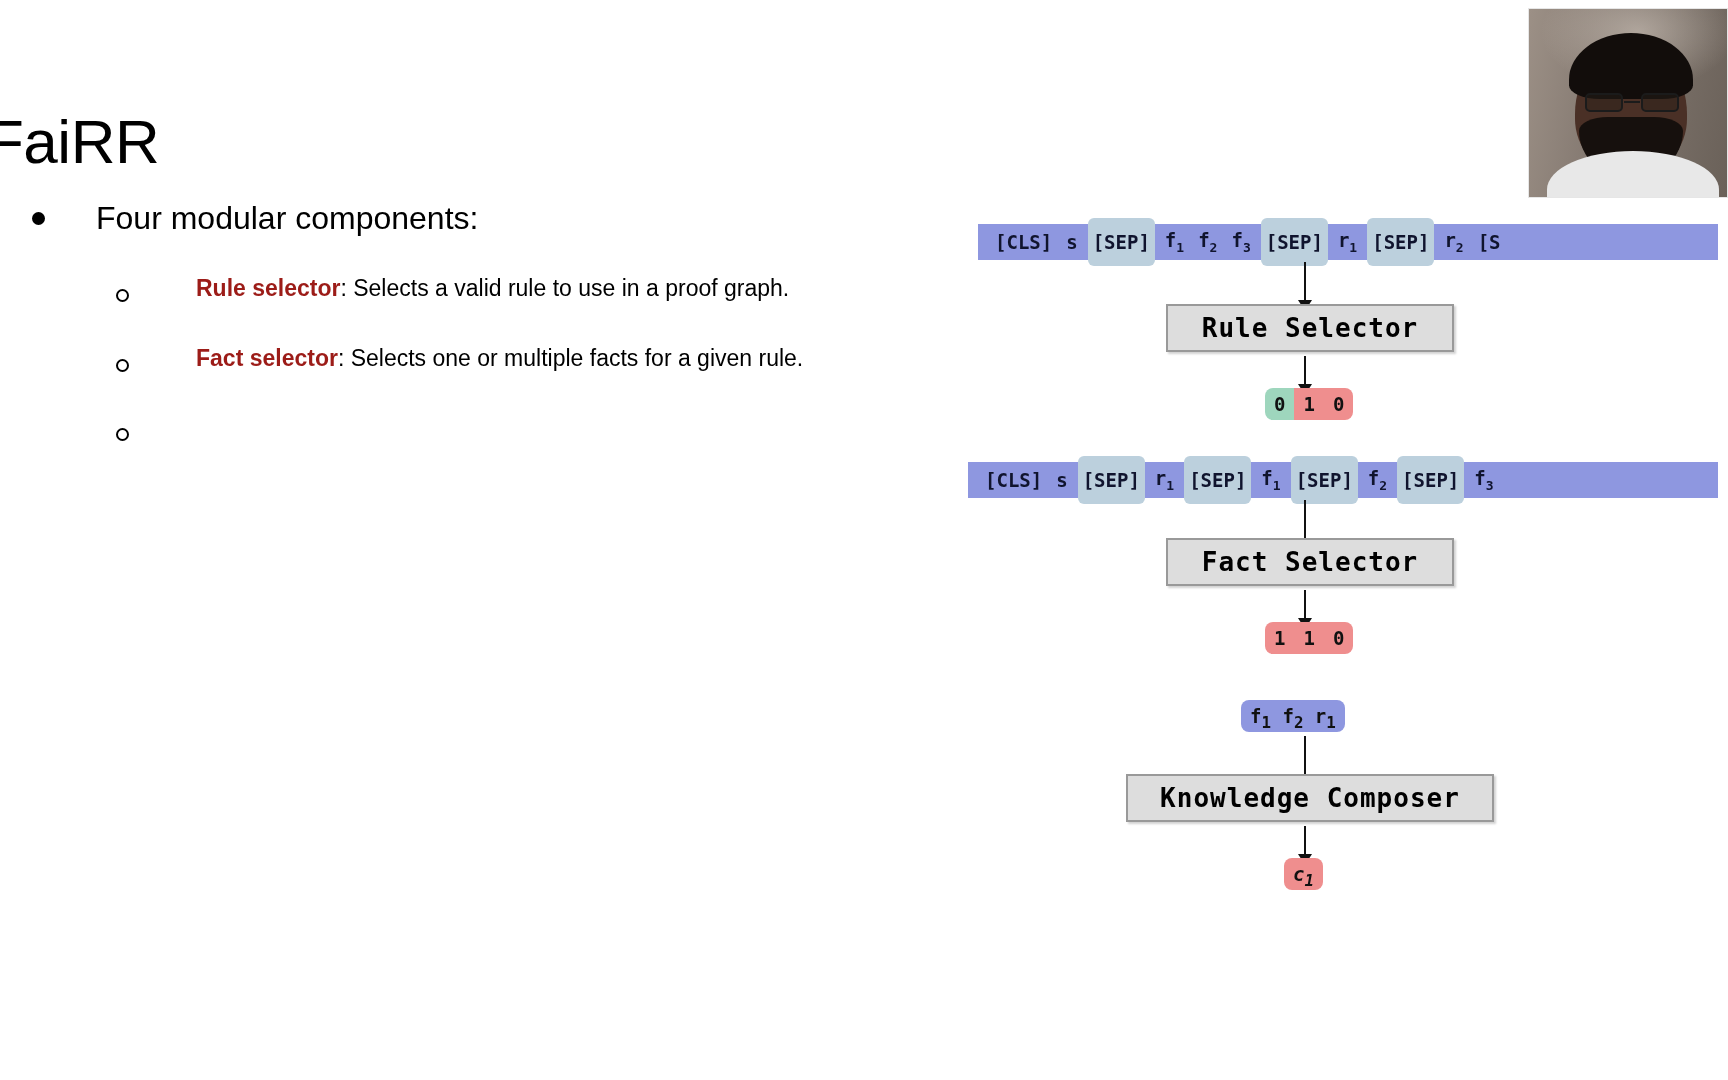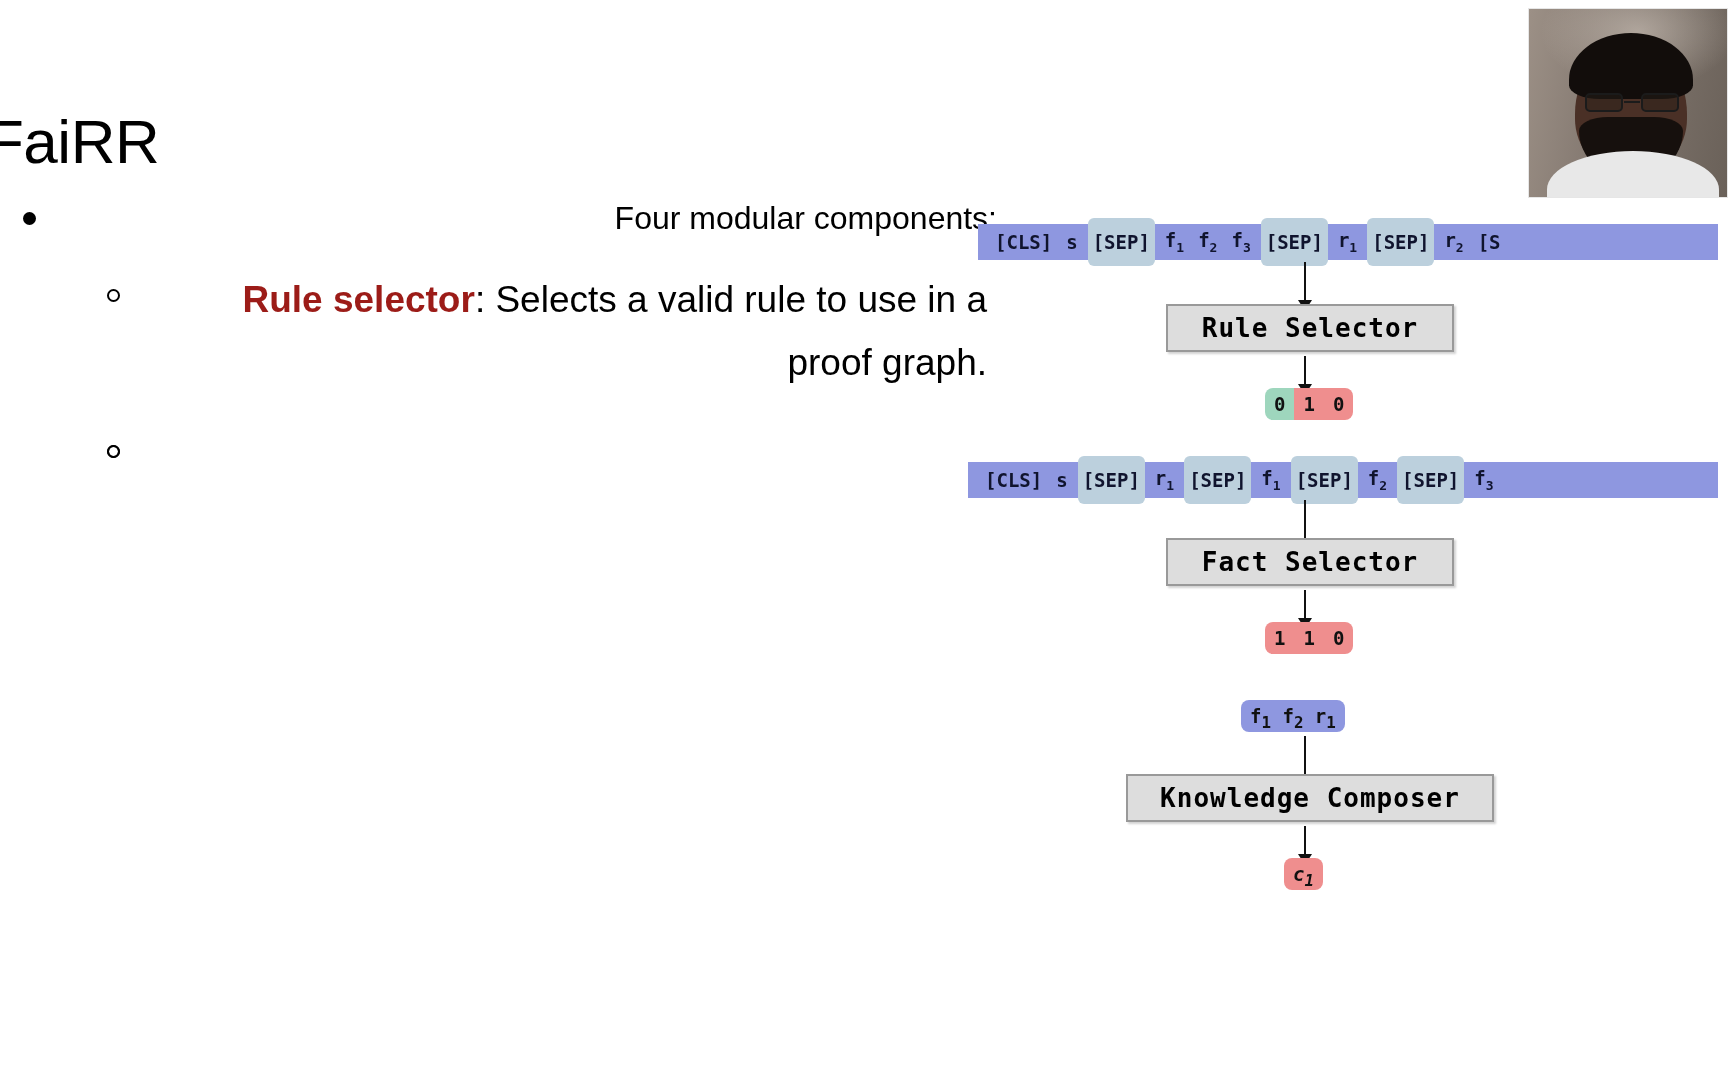--- a/index.html
+++ b/index.html
@@ -21,38 +21,38 @@
     left: -14px;
     top: 106px;
     font-size: 62px;
     font-weight: 400;
     color: #000000;
     letter-spacing: -0.5px;
     white-space: nowrap;
   }
 
   
-  .content { position: absolute; left: 7px; top: 196px; width: 990px; text-align: right; }
+  .content { position: absolute; left: 16px; top: 196px; width: 990px; }
 
   .l1 { position: relative; padding-left: 80px; margin-bottom: 28px; }
   .l1 .dot {
     position: absolute; left: 16px; top: 16px;
     width: 13px; height: 13px; border-radius: 50%;
     background: #000;
   }
   .l1 .txt { font-size: 32px; line-height: 1.42; color: #000; }
 
   .l2 { position: relative; padding-left: 180px; margin-bottom: 30px; }
   .l2 .circ {
     position: absolute; left: 100px; top: 20px;
     width: 13px; height: 13px; border-radius: 50%;
     border: 2px solid #000; background: transparent;
   }
   .l2 .txt {
-    font-size: 37px; line-height: 1.70; color: #000;
+    font-size: 23px; line-height: 1.70; color: #000;
     max-width: 800px;
   }
   .hl { color: #9c1c18; font-weight: bold; }
 
   
   .webcam {
     position: absolute;
     right: 0px; top: 8px;
     width: 200px; height: 190px;
     overflow: hidden;
@@ -186,20 +186,21 @@
       <span class="txt">Four modular components:</span>
     </div>
 
     <div class="l2">
       <span class="circ"></span>
       <div class="txt"><span class="hl">Rule selector</span><span>: Selects a valid rule to use in a proof graph.</span></div>
     </div>
 
     <div class="l2">
       <span class="circ"></span>
+      <div class="txt"><span class="hl">Fact selector</span><span>: Selects one or multiple facts for a given rule.</span></div>
     </div>
 
     <div class="l2">
       <span class="circ"></span>
     </div>
 
   </div>
 
   <div class="webcam">
     <div class="wc-bg"></div>

